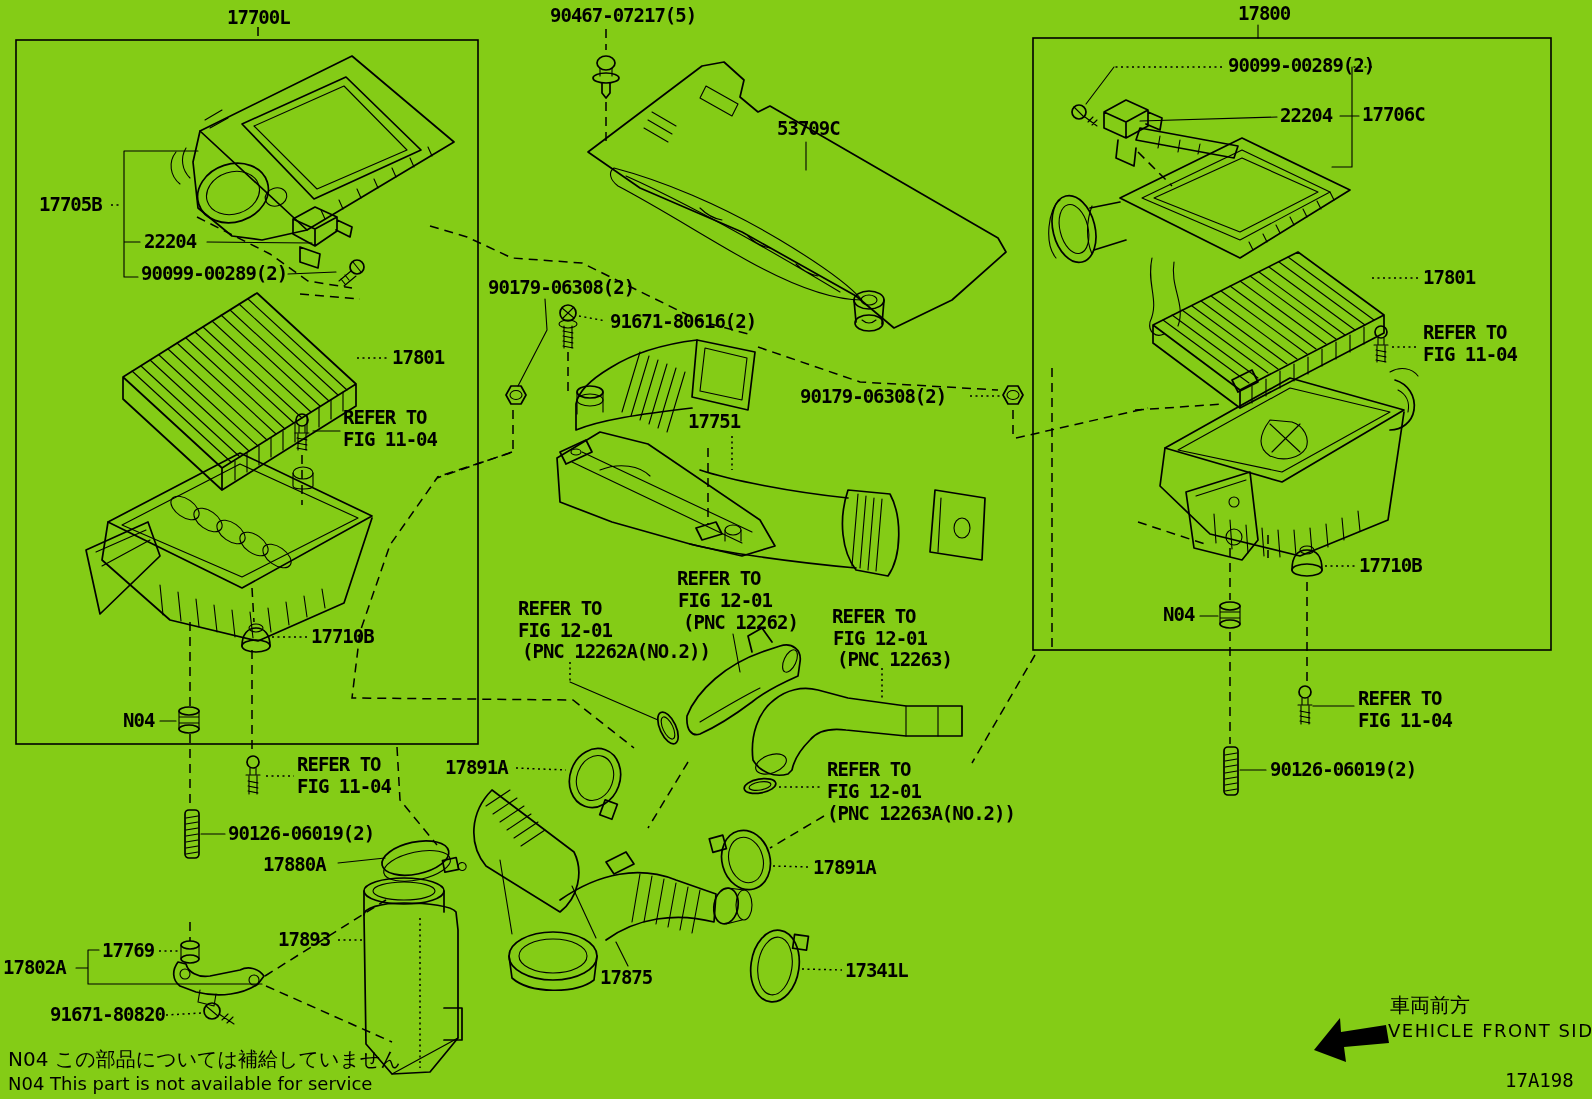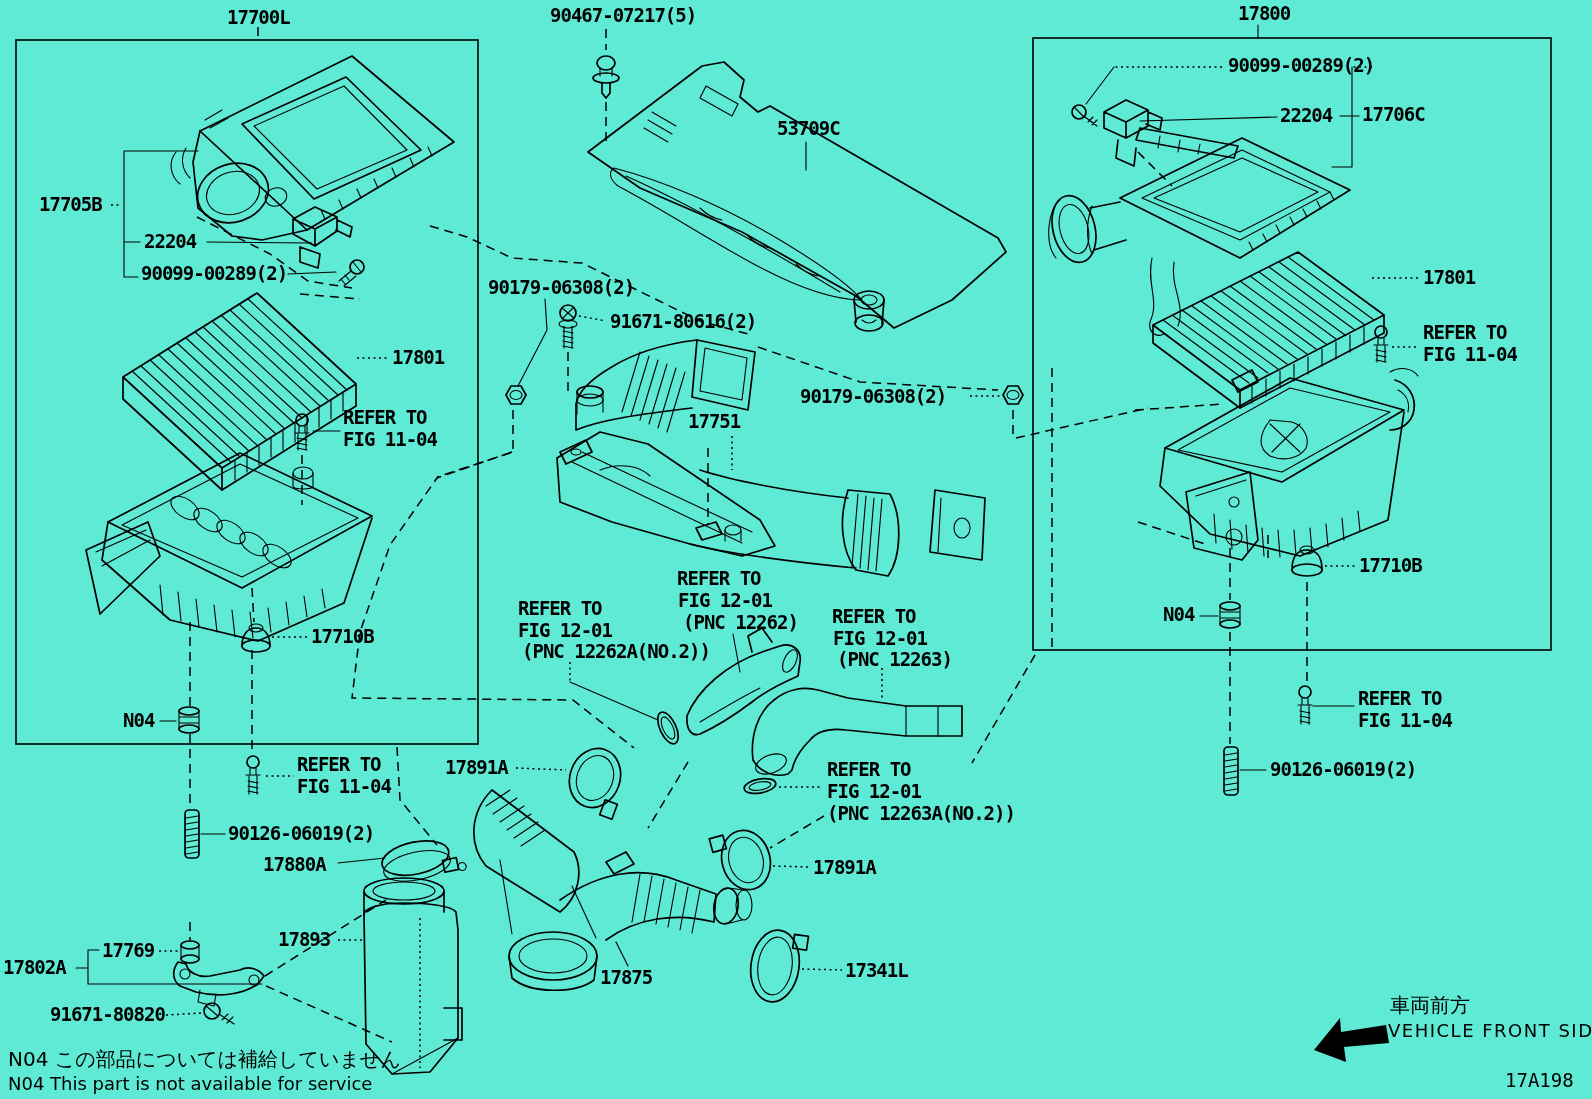--- a/index.html
+++ b/index.html
@@ -1,16 +1,16 @@
 <!DOCTYPE html>
 <html><head>
 <meta charset="utf-8">
 <style>
   html,body{margin:0;padding:0;background:#fff;}
-  .stage{width:1592px;height:1099px;position:relative;background:#5eead4;}
+  .stage{width:1592px;height:1099px;position:relative;background:#84cc16;}
   svg{display:block;}
   .ln{fill:none;stroke:#000;stroke-width:1.7;stroke-linejoin:round;stroke-linecap:round;}
   .thin{fill:none;stroke:#000;stroke-width:1.1;stroke-linejoin:round;stroke-linecap:round;}
   .bord{fill:none;stroke:#000;stroke-width:1.6;}
   .dash{fill:none;stroke:#000;stroke-width:1.5;stroke-dasharray:9 6;}
   .dot{fill:none;stroke:#000;stroke-width:1.5;stroke-dasharray:2 3.5;}
   .lbl{font:bold 19px "DejaVu Sans Mono", monospace;letter-spacing:-1px;fill:#000;}
   .note{font:18px "DejaVu Sans", sans-serif;fill:#000;}
   .notejp{font:20px "DejaVu Sans", sans-serif;fill:#000;}
   .fcode{font:19px "DejaVu Sans Mono", monospace;fill:#000;}

